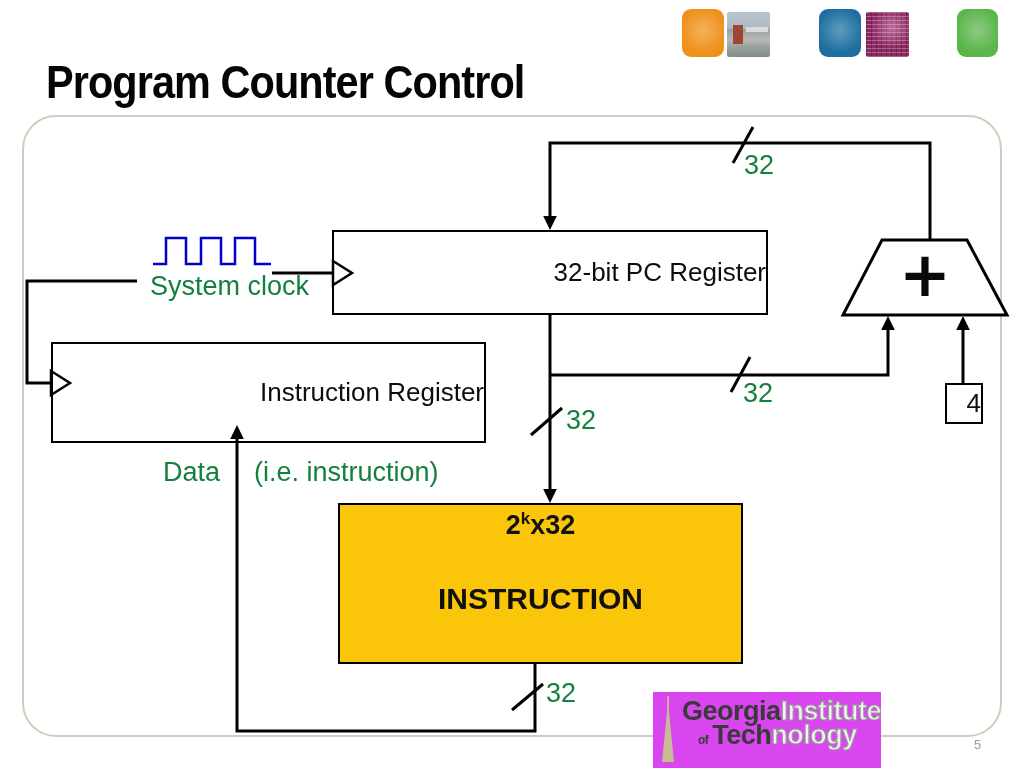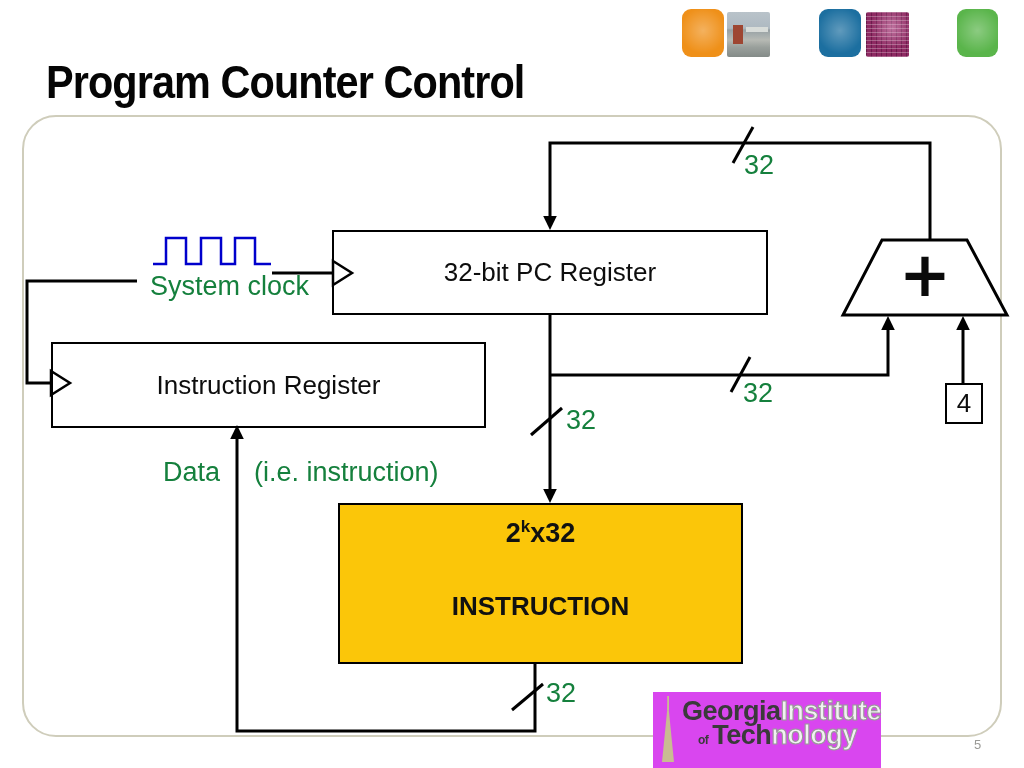--- a/index.html
+++ b/index.html
@@ -21,29 +21,29 @@
       repeating-linear-gradient(90deg,rgba(55,0,40,.38) 0 1px,rgba(0,0,0,0) 1px 5px);}
 
   
   .panel{left:22px;top:115px;width:980px;height:622px;box-sizing:border-box;
          border:2px solid #cfcdbb;border-radius:34px;background:#fff;}
 
   svg.diagram{left:0;top:0;width:1024px;height:768px;}
 
   
   .box{box-sizing:border-box;border:2.5px solid #000;background:transparent;
-       display:flex;align-items:center;justify-content:center;text-align:center;}
+       display:flex;align-items:center;justify-content:flex-end;text-align:center;}
   .box-label{font-size:26px;color:#0d0d0d;}
   .pc-box{left:332px;top:230px;width:436px;height:85px;}
-  .ir-box{left:51px;top:342px;width:435px;height:86px;}
+  .ir-box{left:51px;top:342px;width:435px;height:101px;}
   .mem-box{left:338px;top:503px;width:405px;height:161px;border-width:2px;
-           flex-direction:column;justify-content:flex-start;padding-top:12px;font-weight:700;}
+           flex-direction:column;justify-content:flex-start;padding-top:4px;font-weight:700;}
   .mem-title{font-size:27px;font-weight:700;margin-bottom:42px;}
   .mem-title sup{font-size:17px;font-weight:700;}
-  .mem-line{font-size:26px;font-weight:700;line-height:31px;}
+  .mem-line{font-size:30px;font-weight:700;line-height:31px;}
   .const-box{left:945px;top:383px;width:38px;height:41px;border-width:2px;background:#fff;}
   .const-box .box-label{font-size:26px;}
 
   .lbl{font-size:27px;color:#15803d;white-space:nowrap;}
   .lbl-sysclock{left:150px;top:271px;text-align:center;}
   .lbl-data{left:163px;top:457px;}
   .lbl-note{left:254px;top:457px;}
   .lbl-32-top{left:744px;top:150px;}
   .lbl-32-pcout{left:566px;top:405px;}
   .lbl-32-adderin{left:743px;top:378px;}

